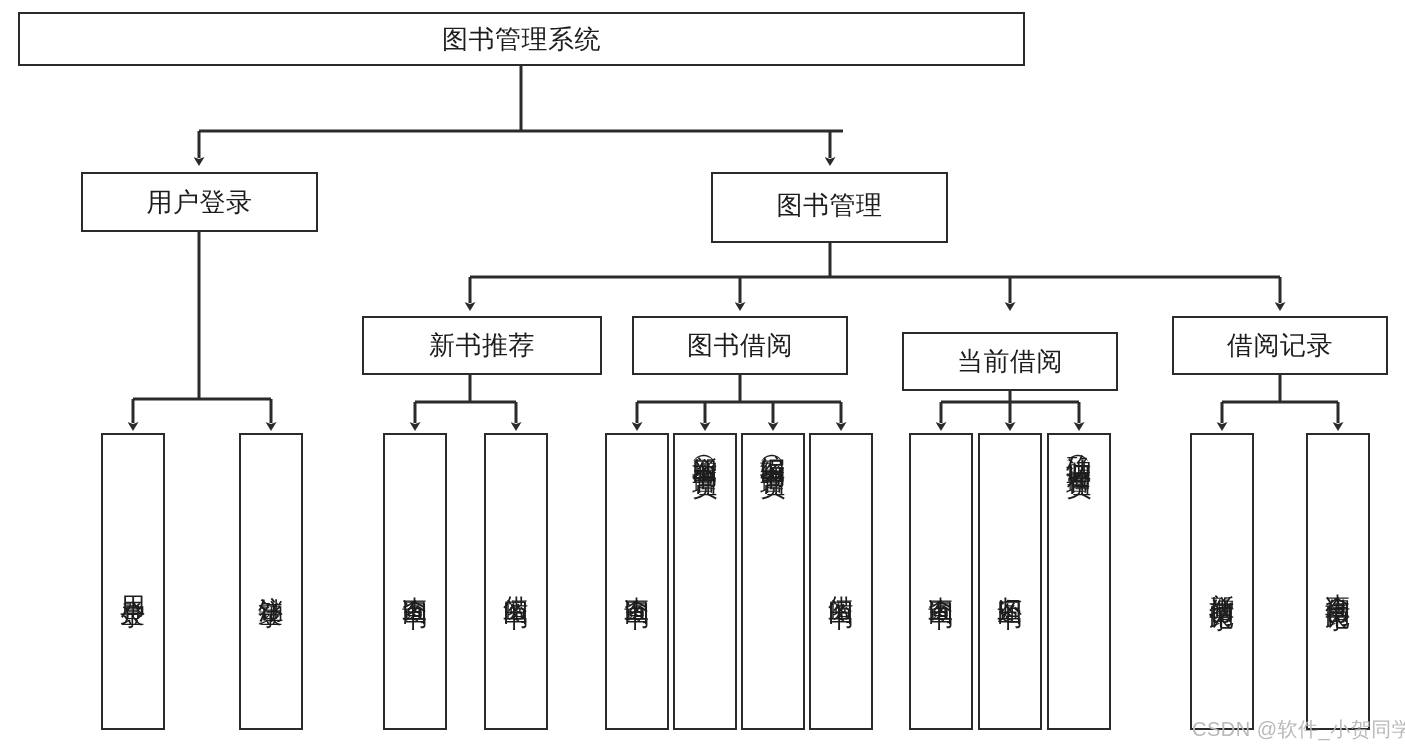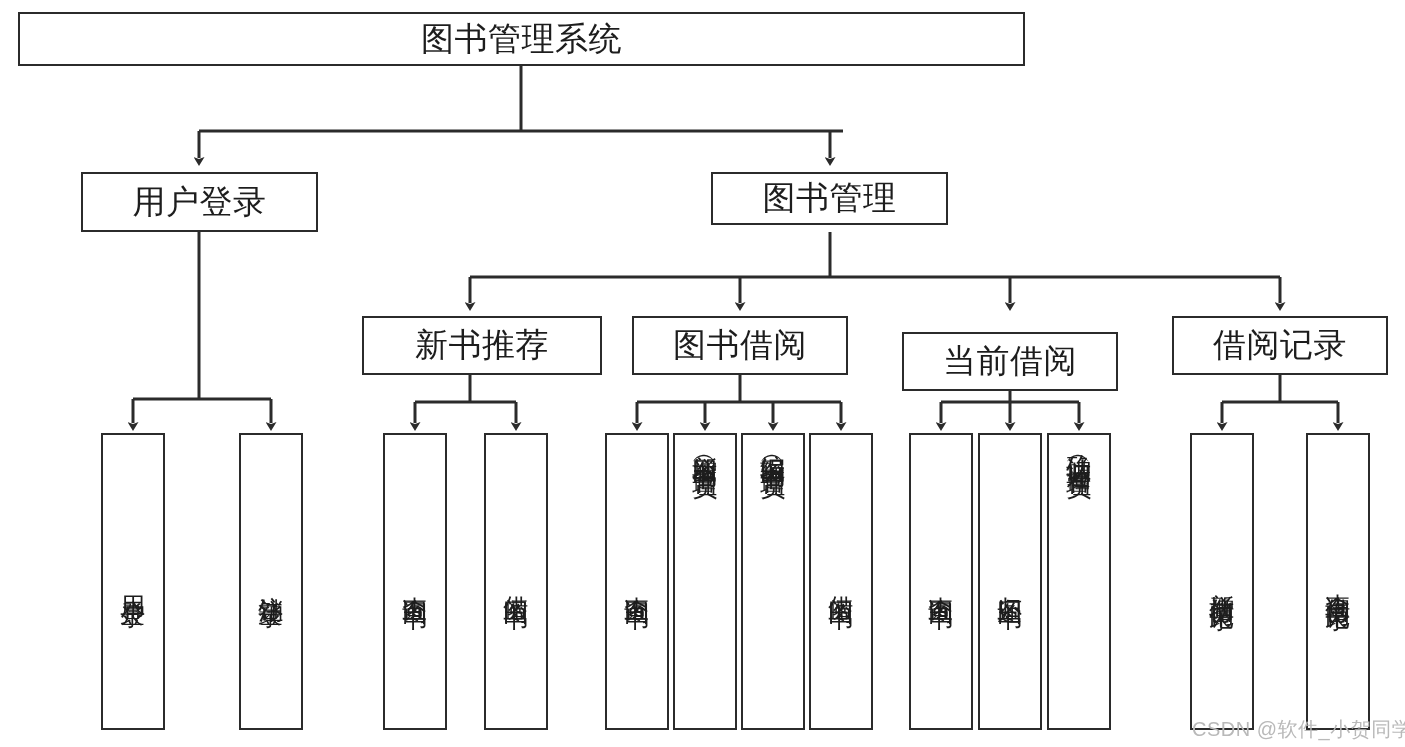--- a/index.html
+++ b/index.html
@@ -30,21 +30,21 @@
     box-sizing: border-box;
     border: 2px solid #2b2b2b;
     background: #ffffff;
     display: flex;
     align-items: center;
     justify-content: center;
     color: #1d1d1d;
     z-index: 2;
   }
   .node.h {
-    font-size: 33px;
+    font-size: 26px;
     line-height: 1.1;
     letter-spacing: 0.5px;
   }
   .node.v {
     align-items: flex-start;
     justify-content: center;
     padding-top: 0;
   }
   .node.v .vtext {
     writing-mode: vertical-rl;
@@ -121,21 +121,21 @@
     </g>
   </svg>
 
   <div class="node h" style="left:18px; top:12px; width:1007px; height:54px;">
     <span>图书管理系统</span>
   </div>
 
   <div class="node h" style="left:81px; top:172px; width:237px; height:60px;">
     <span>用户登录</span>
   </div>
-  <div class="node h" style="left:711px; top:172px; width:237px; height:53px;">
+  <div class="node h" style="left:711px; top:172px; width:237px; height:71px;font-family:Liberation Mono, monospace;">
     <span>图书管理</span>
   </div>
 
   <div class="node h" style="left:362px; top:316px; width:240px; height:59px;">
     <span>新书推荐</span>
   </div>
   <div class="node h" style="left:632px; top:316px; width:216px; height:59px;">
     <span>图书借阅</span>
   </div>
   <div class="node h" style="left:902px; top:316px; width:216px; height:59px;margin-top:16px;">

